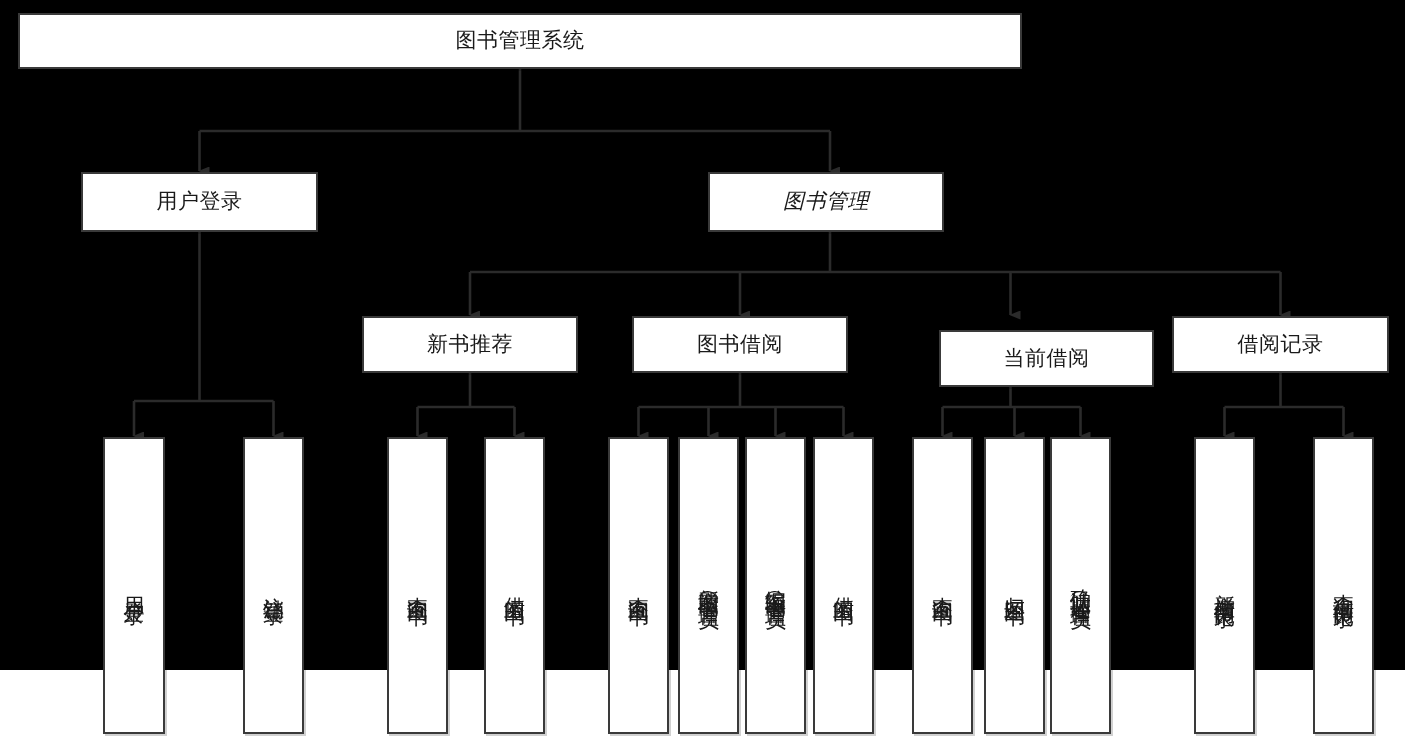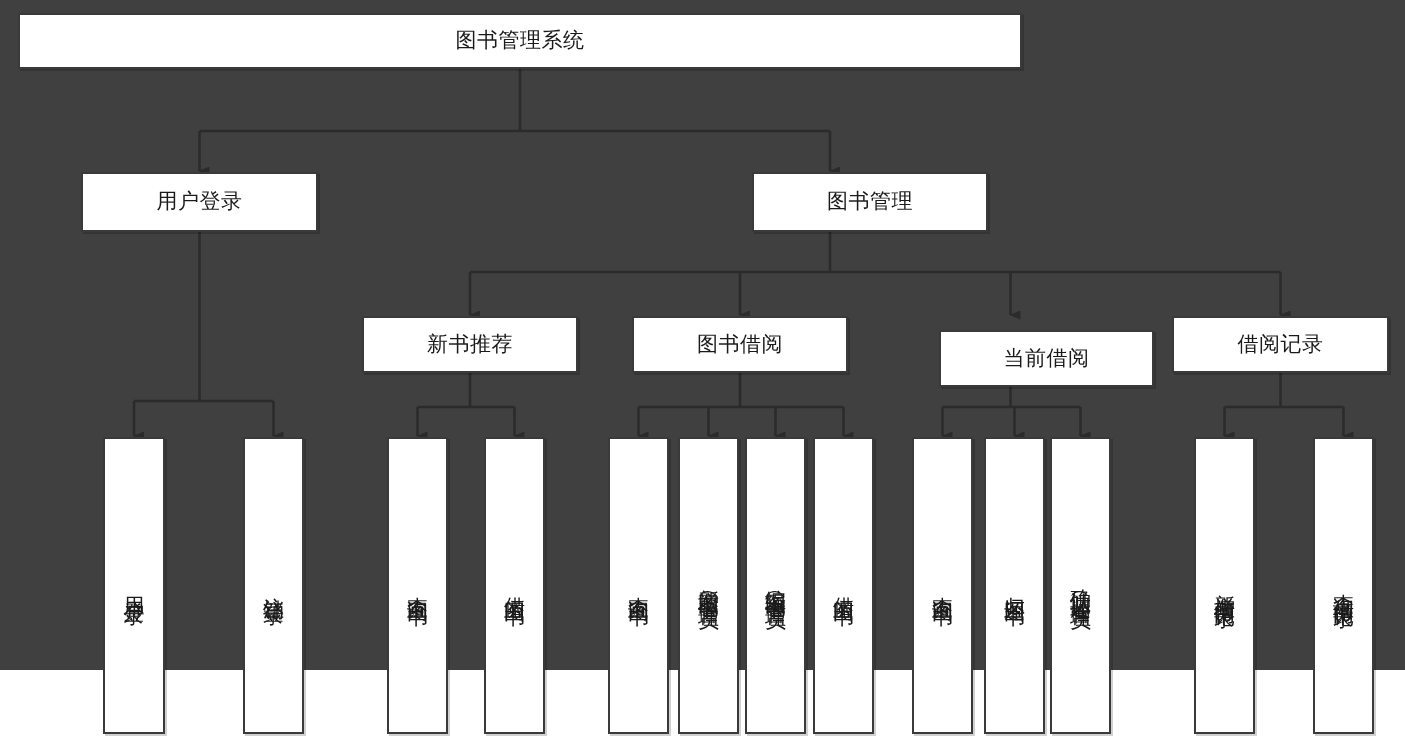--- a/index.html
+++ b/index.html
@@ -10,21 +10,21 @@
   body {
     width: 1405px;
     height: 747px;
     font-family: "DejaVu Sans", "Liberation Sans", sans-serif;
     overflow: hidden;
   }
   #diagram-root {
     position: relative;
     width: 1405px;
     height: 670px;
-    background: #404040;
+    background: #000000;
   }
   svg#tree-svg {
     position: absolute;
     left: 0;
     top: 0;
     width: 1405px;
     height: 747px;
   }
   .node-box {
     position: absolute;
@@ -108,21 +108,21 @@
       </g>
   </svg>
 
   <div id="node-layer">
       <div class="node-box" style="left: 18px; top: 13px; width: 1004px; height: 56px;">
         <span class="node-label-h">图书管理系统</span>
       </div>
       <div class="node-box" style="left: 81px; top: 172px; width: 237px; height: 60px;">
         <span class="node-label-h">用户登录</span>
       </div>
-      <div class="node-box" style="left: 752px; top: 172px; width: 236px; height: 60px;">
+      <div class="node-box" style="left: 708px; top: 172px; width: 236px; height: 60px; font-style: italic;">
         <span class="node-label-h">图书管理</span>
       </div>
       <div class="node-box" style="left: 362px; top: 316px; width: 216px; height: 57px;">
         <span class="node-label-h">新书推荐</span>
       </div>
       <div class="node-box" style="left: 632px; top: 316px; width: 216px; height: 57px; text-align: center;">
         <span class="node-label-h">图书借阅</span>
       </div>
       <div class="node-box" style="left: 903px; top: 330px; width: 215px; height: 57px; margin-left: 36px;">
         <span class="node-label-h">当前借阅</span>

